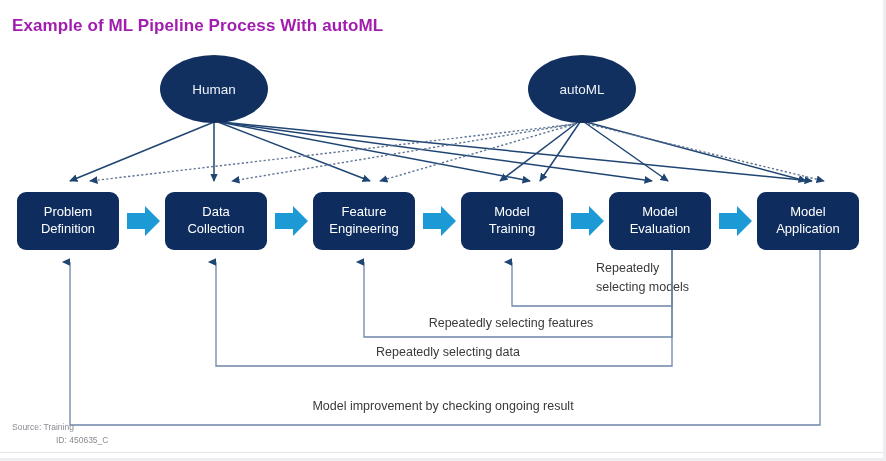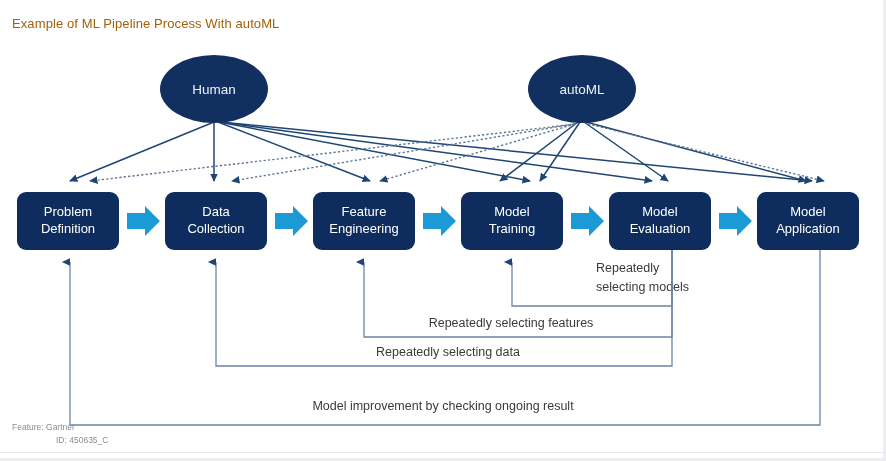--- a/index.html
+++ b/index.html
@@ -17,23 +17,23 @@
     background: #ffffff;
     overflow: hidden;
     box-sizing: border-box;
     border-right: 3px solid #eeeef1;
     border-bottom: 3px solid #eeeef1;
   }
   #title {
     position: absolute;
     left: 12px;
     top: 16px;
-    font-size: 13px;
-    font-weight: normal;
-    color: #a16207;
+    font-size: 17px;
+    font-weight: bold;
+    color: #a21caf;
     letter-spacing: 0.1px;
     white-space: nowrap;
   }
   #diagram {
     position: absolute;
     left: 0;
     top: 0;
     width: 886px;
     height: 461px;
   }
@@ -174,17 +174,17 @@
       <path d="M672,250 L672,366 L216,366 L216,262" fill="none" stroke="#6e85a6" stroke-width="1.3" marker-end="url(#loopHead)"></path>
       <text class="loop-label" x="448" y="356" text-anchor="middle">Repeatedly selecting data</text>
     </g>
 
     <g>
       <path d="M820,250 L820,425 L70,425 L70,262" fill="none" stroke="#6e85a6" stroke-width="1.3" marker-end="url(#loopHead)"></path>
       <text class="loop-label" x="443" y="410" text-anchor="middle">Model improvement by checking ongoing result</text>
     </g>
   </svg>
 
-  <div class="src-line" id="src1">Feature: Gartner</div>
+  <div class="src-line" id="src1">Source: Training</div>
   <div class="src-line" id="src2">ID: 450635_C</div>
 
   <div id="footer-rule"></div>
 </div>
 
 </body></html>

